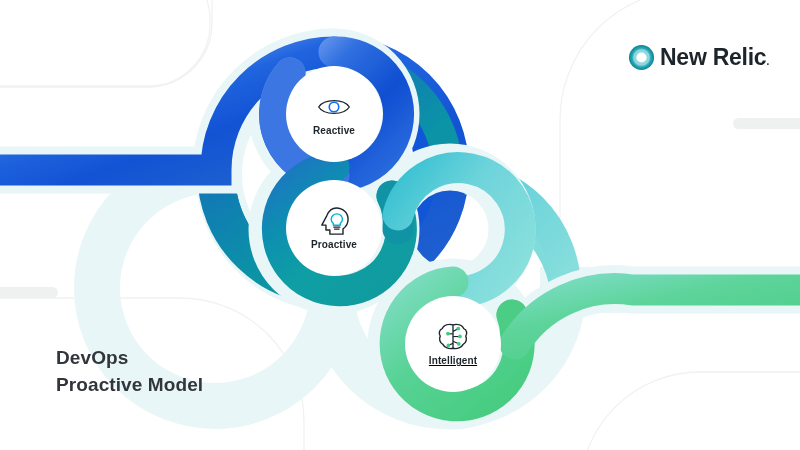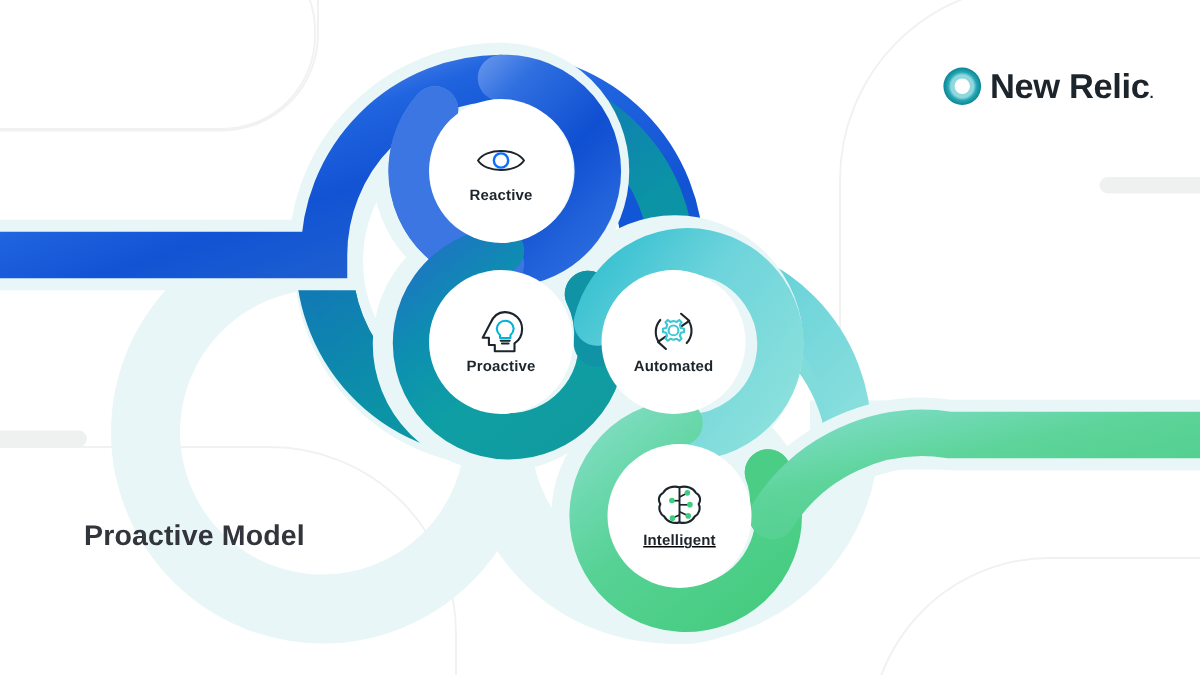--- a/index.html
+++ b/index.html
@@ -293,41 +293,20 @@
                L 27.6 30 L 13.6 30 L 13.6 25.6 L 9.4 25.6 L 9.4 20.4 L 5 20.4
                L 10.4 10.2 C 12.4 5.4, 16.2 2.2, 20.5 2.2 Z" fill="none" stroke="#1d252c" stroke-width="1.5" stroke-linejoin="round"></path>
       <path d="M21 8.4 C 24.5 8.4, 27 11, 27 14.1 C 27 16.2, 25.8 17.6, 24.7 18.7
                L 24.7 20.6 L 17.3 20.6 L 17.3 18.7 C 16.2 17.6, 15 16.2, 15 14.1
                C 15 11, 17.5 8.4, 21 8.4 Z" fill="none" stroke="#00b3d7" stroke-width="1.5" stroke-linejoin="round"></path>
       <path d="M17.8 22.6 L 24.2 22.6 M 18.6 24.6 L 23.4 24.6" stroke="#1d252c" stroke-width="1.4" stroke-linecap="round"></path>
     </svg>
     <span class="lbl">Proactive</span>
   </div>
 
-  <div class="node" id="node-automated">
-    <svg class="ico" viewBox="0 0 36 32">
-      <g fill="none" stroke="#1d252c" stroke-width="1.5" stroke-linecap="round">
-        <path d="M28.6 8.2 A 13 13 0 0 1 27.4 24.2"></path>
-        <path d="M7.6 23.6 A 13 13 0 0 1 8.6 7.8"></path>
-        <path d="M23.4 3.4 L 29.2 8.4 L 23.8 12.2" stroke-linejoin="round"></path>
-        <path d="M12.6 28.4 L 7 23.4 L 12.4 19.7" stroke-linejoin="round"></path>
-      </g>
-      <g fill="none" stroke="#3fc6d4" stroke-width="1.5" stroke-linejoin="round">
-        <path d="M18 8.6 L 20.3 9.2 L 22.1 7.8 L 23.7 9.4 L 22.5 11.3
-                 L 23.2 13.5 L 25.5 14 L 25.5 16.3 L 23.2 16.9
-                 L 22.5 19.1 L 23.7 21 L 22.1 22.6 L 20.3 21.2
-                 L 18 21.8 L 15.7 21.2 L 13.9 22.6 L 12.3 21
-                 L 13.5 19.1 L 12.8 16.9 L 10.5 16.3 L 10.5 14
-                 L 12.8 13.5 L 13.5 11.3 L 12.3 9.4 L 13.9 7.8
-                 L 15.7 9.2 Z"></path>
-        <circle cx="18" cy="15.2" r="3.5"></circle>
-      </g>
-    </svg>
-    <span class="lbl">Automated</span>
-  </div>
 
   <div class="node" id="node-intelligent">
     <svg class="ico" viewBox="0 0 34 32">
       <path d="M17 3 C 12 1.8, 7.2 3.4, 5.4 7 C 2.2 8.4, 1.6 12.4, 3.4 15
                C 1.8 18, 3 22.2, 6.2 23.8 C 8 27.4, 12.6 29.2, 17 28
                C 21.4 29.2, 26 27.4, 27.8 23.8 C 31 22.2, 32.2 18, 30.6 15
                C 32.4 12.4, 31.8 8.4, 28.6 7 C 26.8 3.4, 22 1.8, 17 3 Z" fill="none" stroke="#1d252c" stroke-width="1.5" stroke-linejoin="round"></path>
       <path d="M17 3 L 17 28" fill="none" stroke="#1d252c" stroke-width="1.4"></path>
       <g fill="none" stroke="#1d252c" stroke-width="1.2">
         <path d="M17 10 L 22 7.5"></path>
@@ -341,20 +320,21 @@
         <circle cx="24.4" cy="15.4" r="2"></circle>
         <circle cx="23.2" cy="23.4" r="2"></circle>
         <circle cx="11.6" cy="12.4" r="2"></circle>
         <circle cx="12" cy="25" r="2"></circle>
       </g>
     </svg>
     <span class="lbl">Intelligent</span>
   </div>
 
   <div id="title">
+    <span class="l">DevOps</span>
     <span class="l">Proactive Model</span>
   </div>
 
   <div id="logo">
     <svg class="mark" viewBox="0 0 28 28">
       <defs>
         <radialGradient id="nrRing" cx="50%" cy="50%" r="52%">
           <stop offset="58%" stop-color="#8fd8dd"></stop>
           <stop offset="72%" stop-color="#2aa7b4"></stop>
           <stop offset="100%" stop-color="#00808f"></stop>

